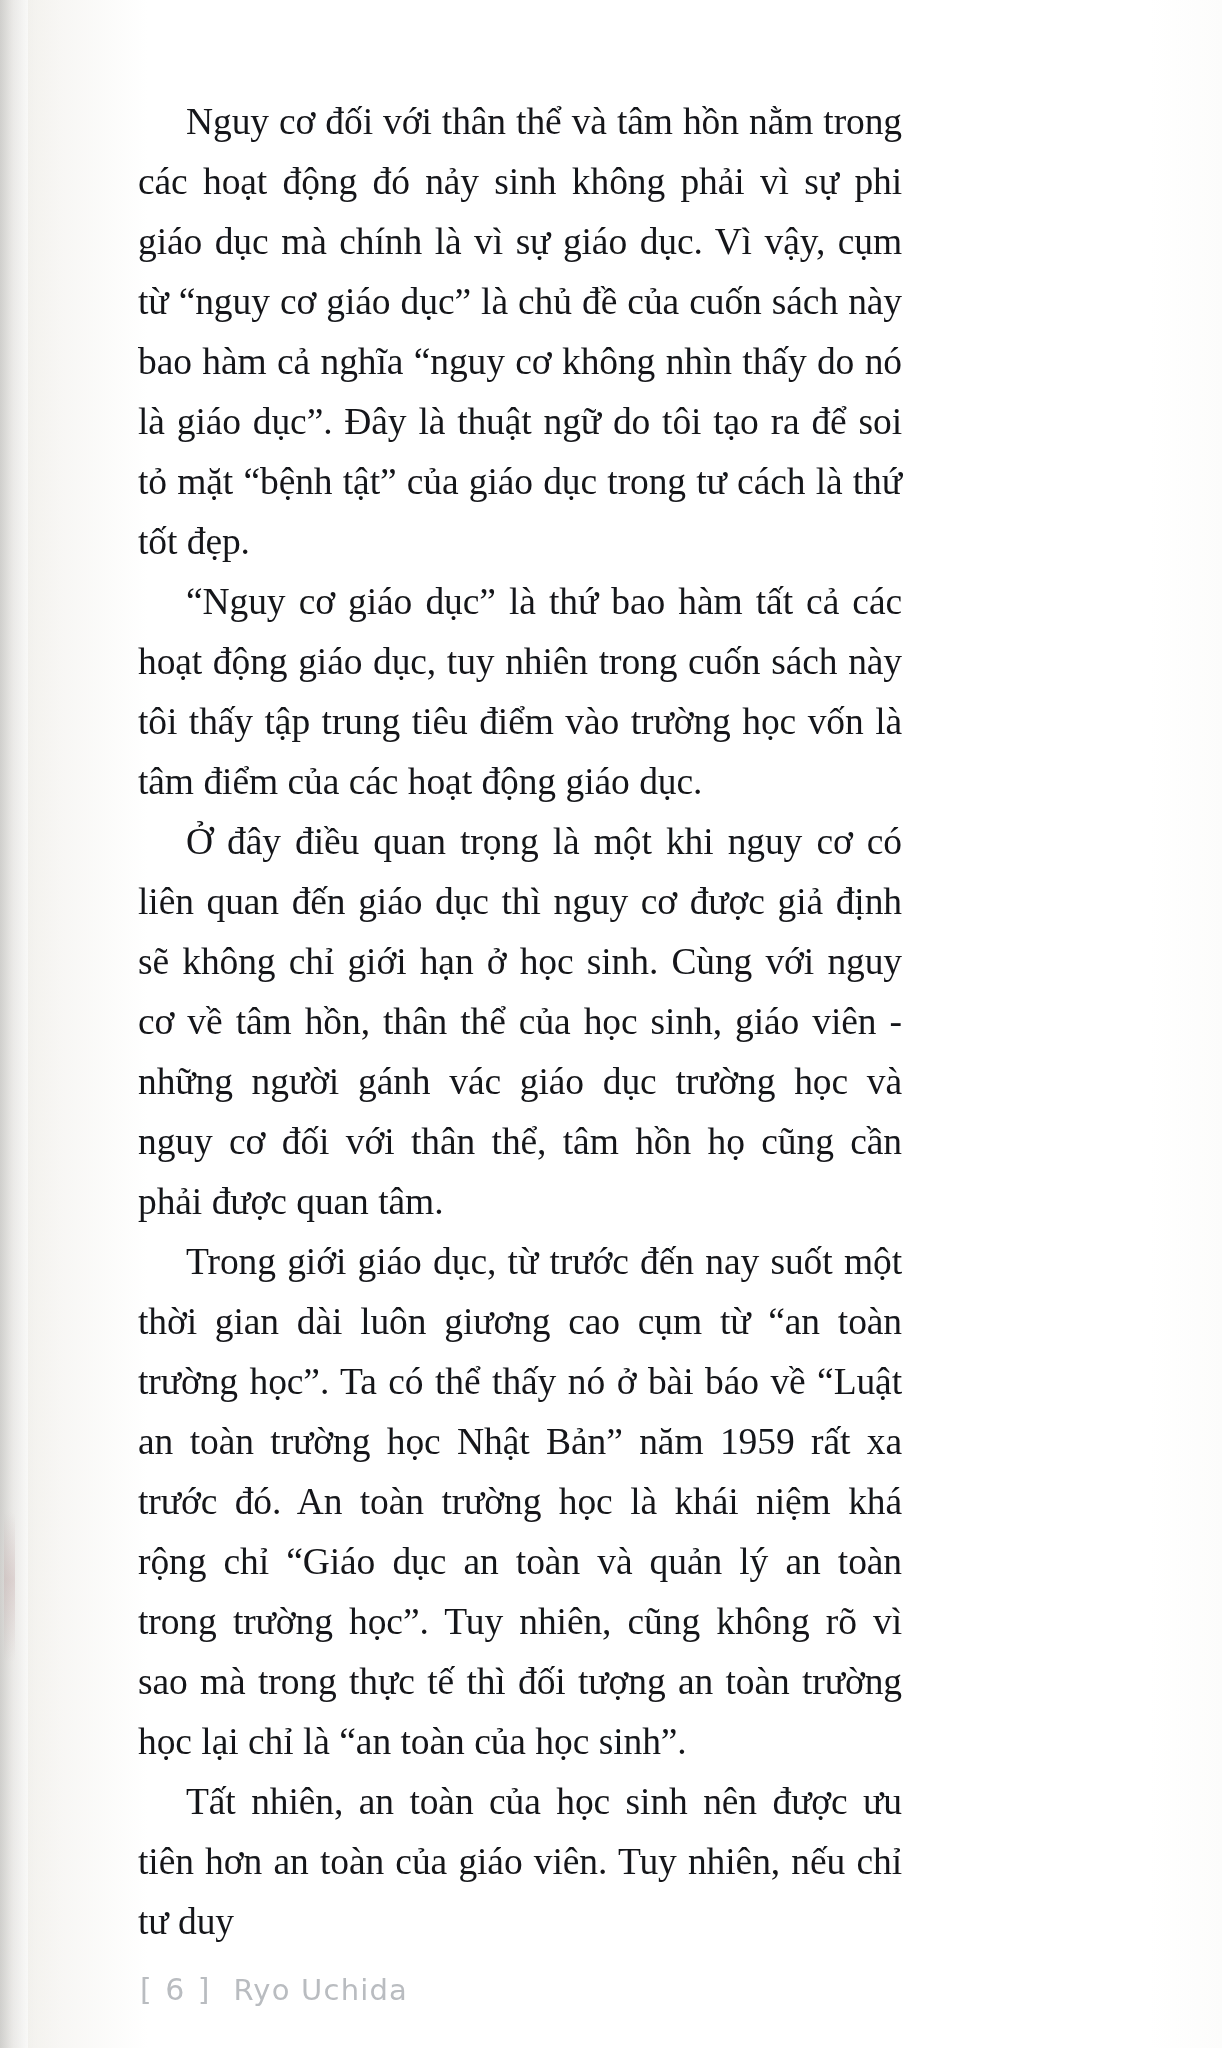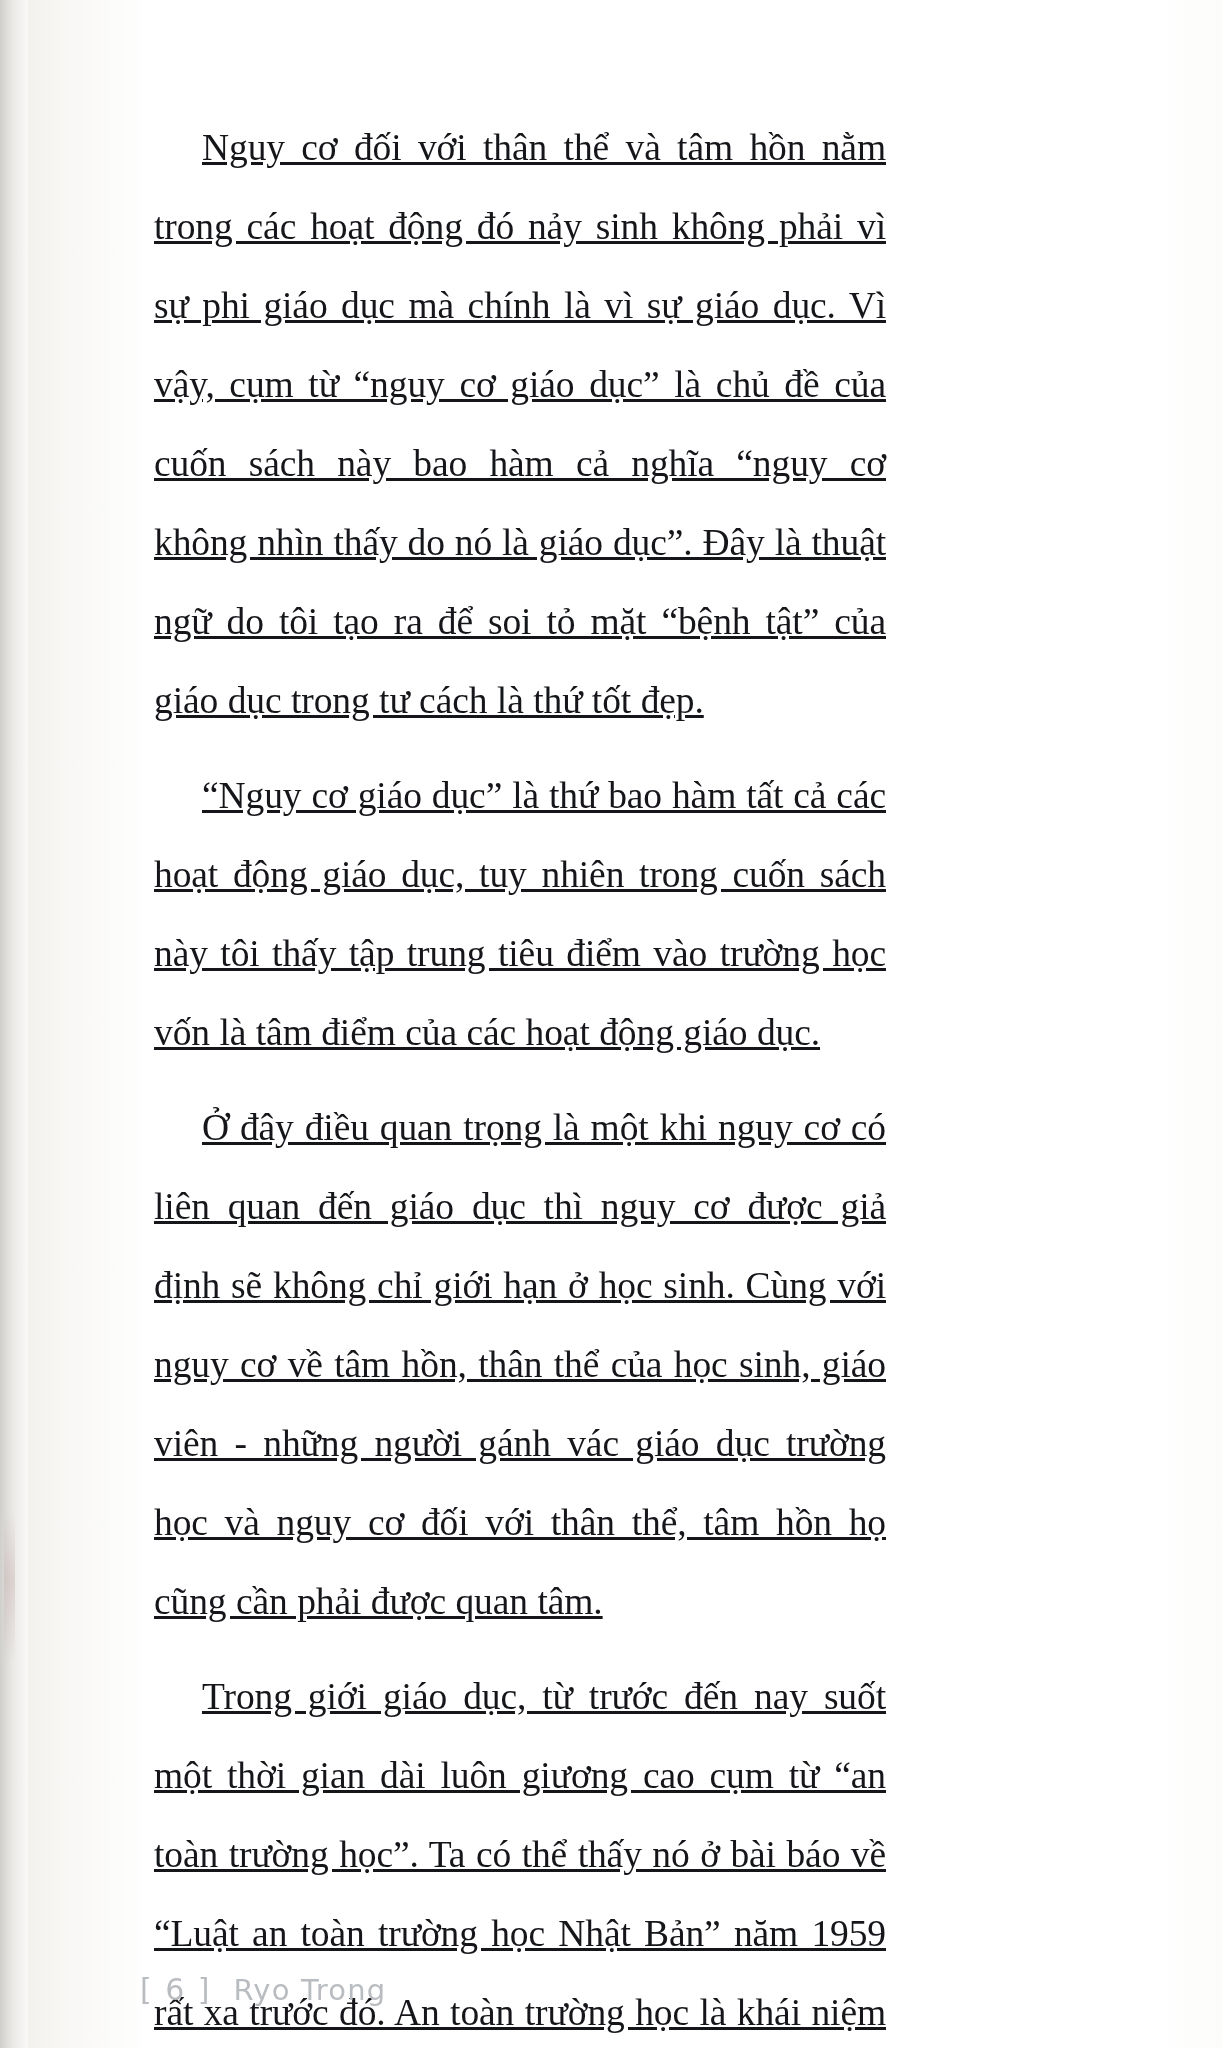--- a/index.html
+++ b/index.html
@@ -67,30 +67,29 @@
 
   
   .textblock {
     position: absolute;
     left: 138px;
     top: 92px;
     width: 764px;
   }
 
   p.para {
-    margin: 16px;
+    margin: 0;
     text-align: justify;
     text-justify: inter-word;
     text-indent: 48px;
     font-size: 37.5px;
-    line-height: 79px;
+    line-height: 60px;
     color: #15161a;
     letter-spacing: -0.1px;
     word-spacing: 0.2px;
-    text-decoration: underline;
     -webkit-font-smoothing: antialiased;
   }
   p.para + p.para {
     margin-top: 0px;
   }
 
   
   .footer {
     position: absolute;
     left: 140px;
@@ -123,15 +122,15 @@
   <div class="textblock">
     <p class="para">Nguy cơ đối với thân thể và tâm hồn nằm trong các hoạt động đó nảy sinh không phải vì sự phi giáo dục mà chính là vì sự giáo dục. Vì vậy, cụm từ “nguy cơ giáo dục” là chủ đề của cuốn sách này bao hàm cả nghĩa “nguy cơ không nhìn thấy do nó là giáo dục”. Đây là thuật ngữ do tôi tạo ra để soi tỏ mặt “bệnh tật” của giáo dục trong tư cách là thứ tốt đẹp.</p>
     <p class="para">“Nguy cơ giáo dục” là thứ bao hàm tất cả các hoạt động giáo dục, tuy nhiên trong cuốn sách này tôi thấy tập trung tiêu điểm vào trường học vốn là tâm điểm của các hoạt động giáo dục.</p>
     <p class="para">Ở đây điều quan trọng là một khi nguy cơ có liên quan đến giáo dục thì nguy cơ được giả định sẽ không chỉ giới hạn ở học sinh. Cùng với nguy cơ về tâm hồn, thân thể của học sinh, giáo viên - những người gánh vác giáo dục trường học và nguy cơ đối với thân thể, tâm hồn họ cũng cần phải được quan tâm.</p>
     <p class="para">Trong giới giáo dục, từ trước đến nay suốt một thời gian dài luôn giương cao cụm từ “an toàn trường học”. Ta có thể thấy nó ở bài báo về “Luật an toàn trường học Nhật Bản” năm 1959 rất xa trước đó. An toàn trường học là khái niệm khá rộng chỉ “Giáo dục an toàn và quản lý an toàn trong trường học”. Tuy nhiên, cũng không rõ vì sao mà trong thực tế thì đối tượng an toàn trường học lại chỉ là “an toàn của học sinh”.</p>
     <p class="para">Tất nhiên, an toàn của học sinh nên được ưu tiên hơn an toàn của giáo viên. Tuy nhiên, nếu chỉ tư duy</p>
   </div>
 
   <div class="footer">
     <span class="folio">[ 6 ]</span>
-    <span class="author">Ryo Trong</span>
+    <span class="author">Ryo Uchida</span>
   </div>
 </div>
 
 </body></html>

